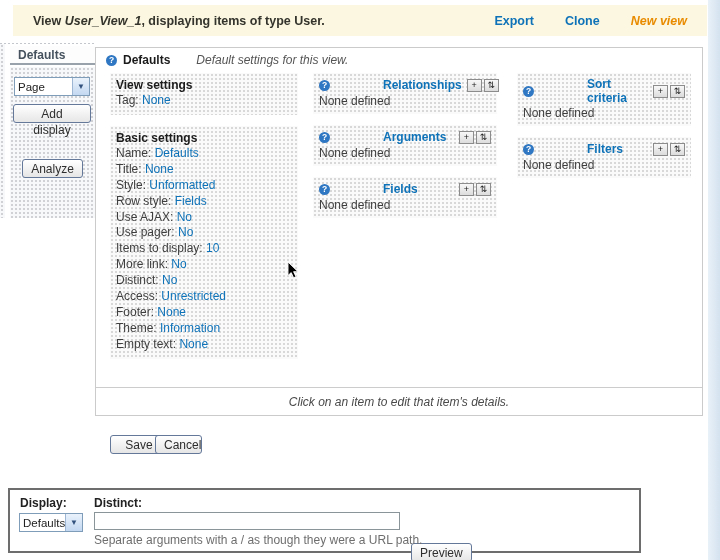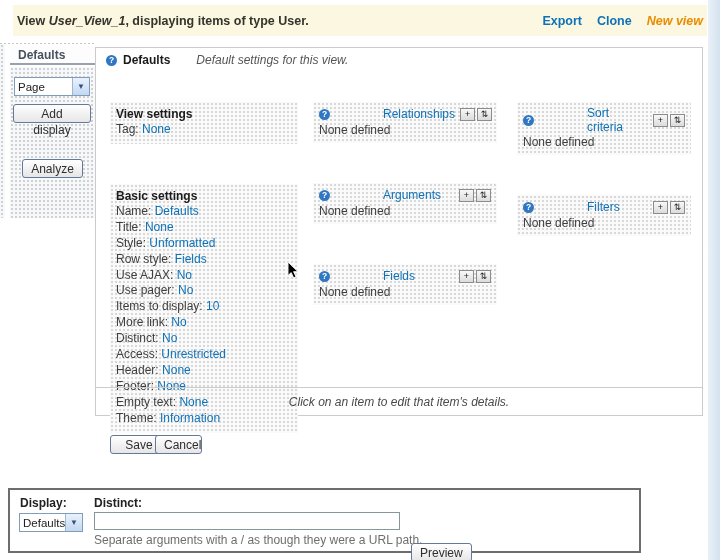--- a/index.html
+++ b/index.html
@@ -6,25 +6,25 @@
   #screen{
     position:relative;width:720px;height:560px;overflow:hidden;
     font-family:"Liberation Sans",sans-serif;font-size:12px;color:#3e3e3e;background:#fff;
   }
   a{text-decoration:none;color:#0e72b8;cursor:pointer;}
 
   
   .header-bar{
     position:absolute;left:13px;top:5px;width:694px;height:31px;
     background:#fbf7e1;display:flex;align-items:center;
-    padding:0 4px;box-sizing:border-box;
+    padding:0 20px;box-sizing:border-box;
   }
   .header-title{font-weight:bold;color:#35342c;font-size:12.5px;white-space:pre;}
   .header-title em{font-style:italic;}
-  .header-links{margin-left:auto;display:flex;gap:15px;align-items:center;}
+  .header-links{margin-left:auto;display:flex;gap:31px;align-items:center;}
   .header-links a{font-weight:bold;font-size:12.5px;}
   .header-links a.new-view{color:#e98b01;font-style:italic;}
 
   
   .edge-strip{
     position:absolute;left:708px;top:0;width:12px;height:560px;
     background:linear-gradient(to right,#e9f1f8,#d4e2ef);
   }
 
   
@@ -84,24 +84,24 @@
     background:#2f77c2;color:#fff;font-size:8.5px;font-weight:bold;
     align-items:center;justify-content:center;flex:0 0 auto;cursor:pointer;
   }
 
   .cols{position:absolute;left:14px;top:25px;right:12px;}
   .col{position:absolute;top:0;display:flex;flex-direction:column;gap:11px;}
   .col1{left:0;width:188px;}
   .col2{left:203px;width:184px;}
   .col3{left:407px;width:174px;}
 
-  .sbox{padding:4px 6px 6px 6px;box-sizing:border-box;margin-top:29px;}
+  .sbox{padding:4px 6px 6px 6px;box-sizing:border-box;}
   .sbox .sbox-head{display:flex;align-items:center;gap:5px;min-height:16px;}
   .sbox .sbox-title{font-weight:bold;color:#1b1b1b;}
-  .sbox a.sbox-title-link{font-weight:normal;padding-left:48px;}
+  .sbox a.sbox-title-link{font-weight:bold;padding-left:48px;}
   .sbox .sbox-empty{color:#3e3e3e;margin-top:1px;}
   .mini-btns{margin-left:auto;display:flex;gap:2px;}
   .mini-btn{
     width:15px;height:13px;border:1px solid #8c8c8c;background:linear-gradient(#f8f8f8,#dcdcdc);
     font-size:9px;line-height:11px;text-align:center;color:#222;box-sizing:border-box;cursor:pointer;
   }
   .setting-row{line-height:15.9px;white-space:nowrap;}
   .setting-row .lbl{color:#3e3e3e;}
 
   .hint-row{
@@ -197,27 +197,26 @@
               <div class="setting-row"><span class="lbl">Use pager:</span> <a>No</a></div>
 
               <div class="setting-row"><span class="lbl">Items to display:</span> <a>10</a></div>
 
               <div class="setting-row"><span class="lbl">More link:</span> <a>No</a></div>
 
               <div class="setting-row"><span class="lbl">Distinct:</span> <a>No</a></div>
 
               <div class="setting-row"><span class="lbl">Access:</span> <a>Unrestricted</a></div>
 
-              <div class="setting-row"><span class="lbl">Header:</span> <a>None</a></div>
 
               <div class="setting-row"><span class="lbl">Footer:</span> <a>None</a></div>
 
+              <div class="setting-row"><span class="lbl">Theme:</span> <a>Information</a></div>
+
               <div class="setting-row"><span class="lbl">Empty text:</span> <a>None</a></div>
-
-              <div class="setting-row"><span class="lbl">Theme:</span> <a>Information</a></div>
             </div>
         </div>
       </div>
 
       <div class="col col2">
         <div class="sbox box-dotted">
           <div class="sbox-head">
             <span class="help-icon">?</span>
             <a class="sbox-title-link">Relationships</a>
             <span class="mini-btns">

